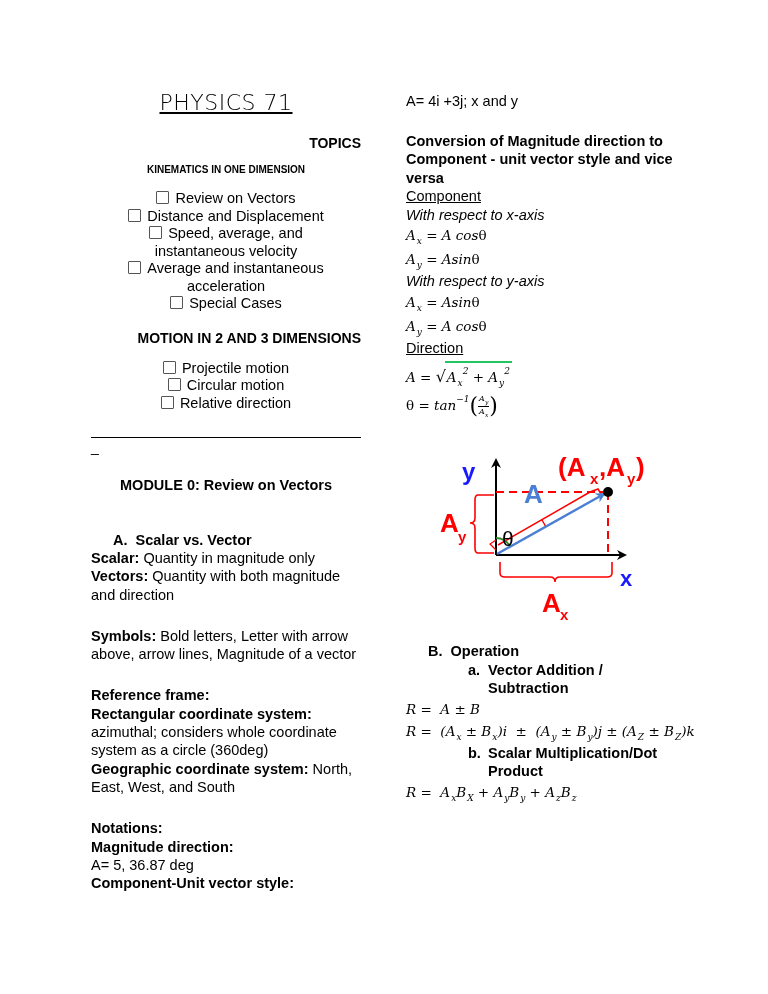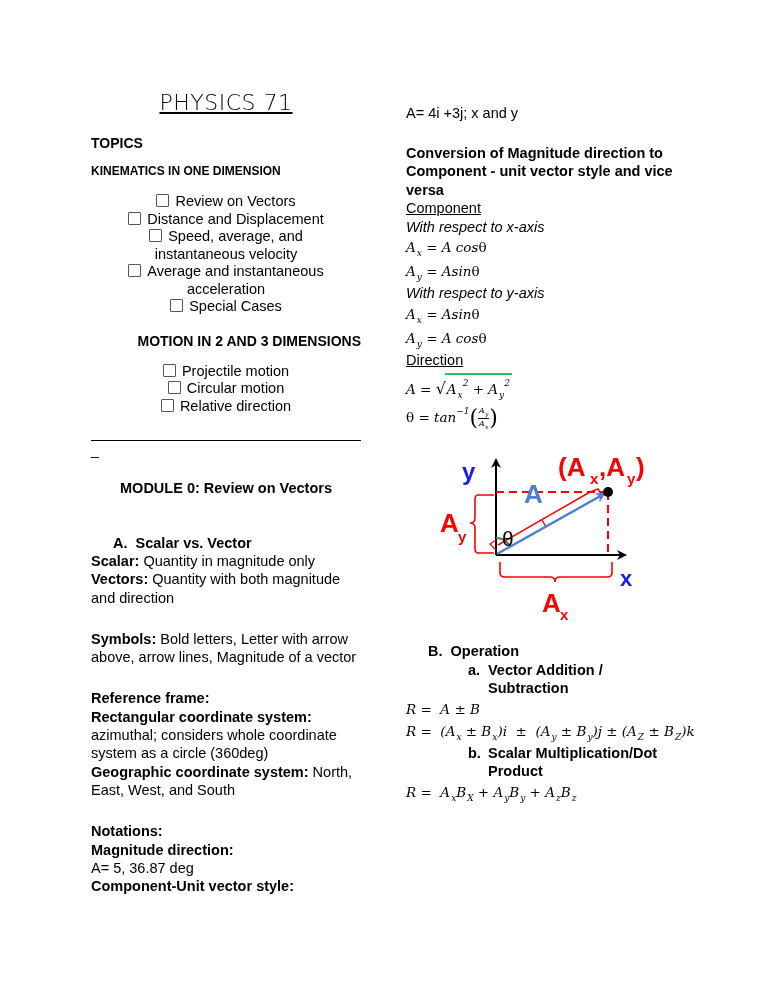--- a/index.html
+++ b/index.html
@@ -1,24 +1,24 @@
 <!DOCTYPE html>
 <html><head>
 <meta charset="utf-8">
 <style>
   html, body { margin:0; padding:0; background:#ffffff; }
   body { width:768px; height:994px; position:relative; overflow:hidden; font-family:"Liberation Sans", sans-serif; color:#000; font-size:14.5px; }
   .page { position:absolute; left:0; top:0; width:692px; height:994px; }
   .col-left { position:absolute; left:91px; top:88px; width:270px; }
   .col-right { position:absolute; left:406px; top:88px; width:270px; }
   .title { text-align:center; font-size:22px; text-decoration:underline; letter-spacing:0.5px; font-family:"DejaVu Sans", sans-serif; font-weight:300; margin-top:2px; }
-  .center { text-align:left; }
+  .center { text-align:right; }
   .bold { font-weight:bold; }
   .h-topics { margin-top:20px; font-weight:bold; font-size:14px; }
-  .h-kin { margin-top:13px; font-weight:bold; font-size:12px; }
+  .h-kin { margin-top:13px; font-weight:bold; font-size:10px; text-align:center; }
   .checklist { margin-top:15px; text-align:center; line-height:17.5px; font-size:14.5px; }
   .check-item { display:block; }
   .cb { display:inline-block; width:11px; height:11px; border:1.2px solid #555; border-radius:1px; vertical-align:-1px; margin-right:6px; }
   .h-motion { margin-top:17px; font-weight:bold; font-size:14px; text-align:right; }
   .checklist2 { margin-top:14px; text-align:center; line-height:17.5px; }
   .rule { margin-top:25px; border-bottom:1.3px solid #000; width:270px; height:0; }
   .dash { margin-top:2px; font-size:14px; line-height:14px; }
   .h-module { margin-top:23px; font-weight:bold; font-size:14.5px; text-align:center; }
   .h-a { margin-top:38px; font-weight:bold; padding-left:22px; line-height:18px; }
   .para { line-height:18.3px; }
@@ -113,21 +113,21 @@
     </div>
 
     <div class="gap2"></div>
     <div class="para bold">Notations:</div>
     <div class="para bold">Magnitude direction:</div>
     <div class="para">A= 5, 36.87 deg</div>
     <div class="para bold">Component-Unit vector style:</div>
   </div>
 
   <div class="col-right">
-    <div class="r-line" style="margin-top:16px">A= 4i +3j; x and y</div>
+    <div class="r-line" style="margin-top:4px">A= 4i +3j; x and y</div>
     <div style="height:21px"></div>
     <div class="r-line bold">Conversion of Magnitude direction to Component - unit vector style and vice versa</div>
     <div class="r-line u">Component</div>
     <div class="r-line i">With respect to x-axis</div>
 
     <div class="math">A<sub class="m">x</sub> <span class="up">=</span> A cos<span class="up">θ</span></div>
     <div class="math">A<sub class="m">y</sub> <span class="up">=</span> Asin<span class="up">θ</span></div>
     <div class="r-line i">With respect to y-axis</div>
     <div class="math">A<sub class="m">x</sub> <span class="up">=</span> Asin<span class="up">θ</span></div>
     <div class="math">A<sub class="m">y</sub> <span class="up">=</span> A cos<span class="up">θ</span></div>

